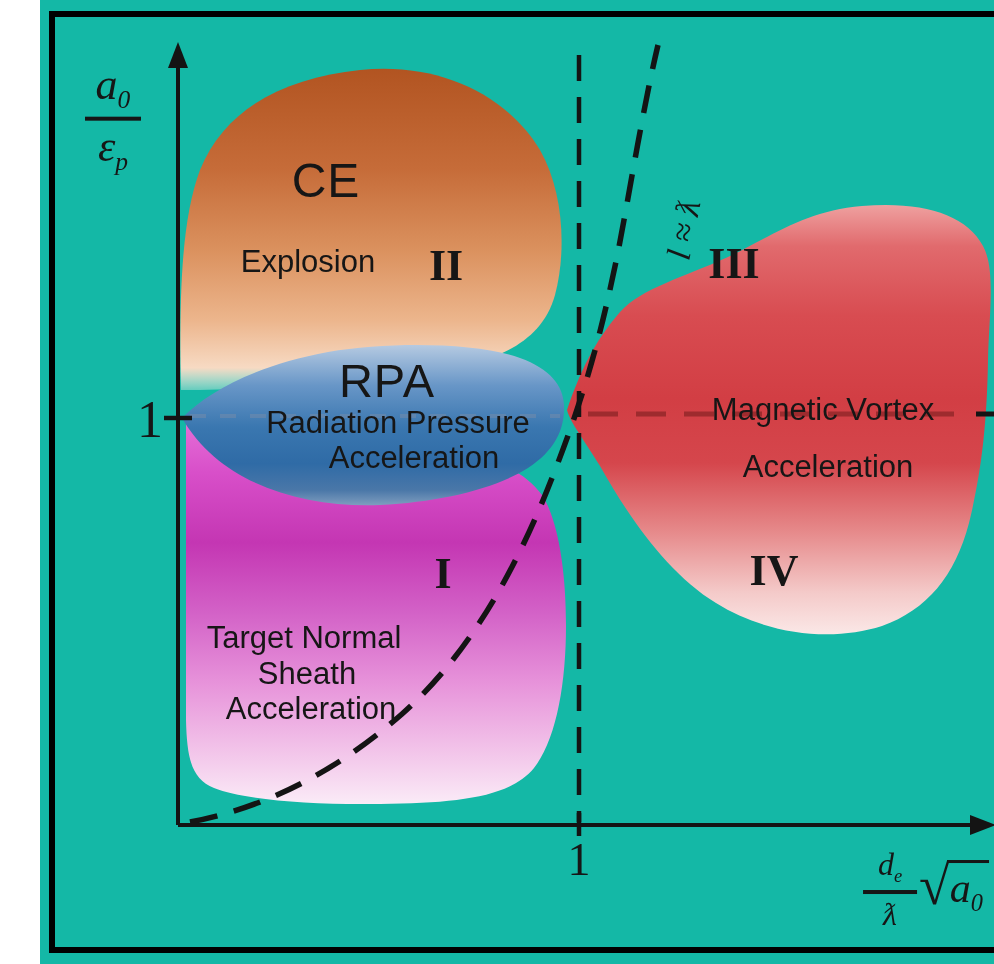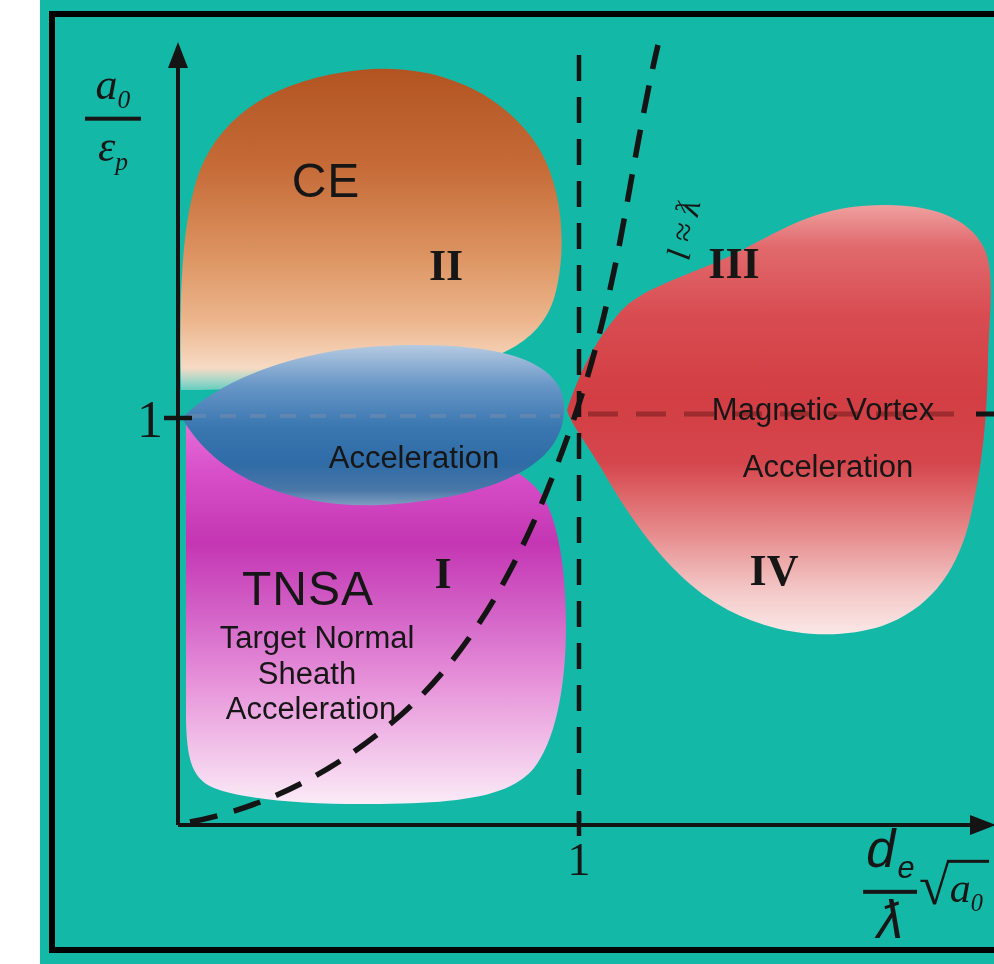--- a/index.html
+++ b/index.html
@@ -18,21 +18,21 @@
   .frac{position:absolute;transform:translate(-50%,-50%);display:flex;flex-direction:column;
         align-items:center;font-family:"Liberation Serif","DejaVu Serif",serif;
         font-style:italic;color:#161616;}
   .frac .fn{font-size:44px;line-height:1;}
   .frac .bar{height:4px;background:#161616;align-self:stretch;min-width:56px;margin:4px 0;}
   sub{font-size:0.58em;}
   .xmath{position:absolute;left:886px;top:889px;transform:translate(-50%,-50%);
          display:flex;align-items:center;gap:2px;color:#161616;}
   .fracInline{display:flex;flex-direction:column;align-items:center;
               font-family:"Liberation Serif","DejaVu Serif",serif;font-style:italic;}
-  .fracInline .fn{font-size:53px;line-height:1;font-family:Liberation Mono, monospace;}
+  .fracInline .fn{font-size:32px;line-height:1;}
   .fracInline .bar{height:4px;background:#161616;align-self:stretch;min-width:54px;margin:4px 0;}
   .sqrtwrap{display:flex;align-items:flex-start;margin-top:-6px;}
   .rad{font-family:"Liberation Serif","DejaVu Serif",serif;font-style:normal;
        font-size:56px;line-height:1;margin-right:-3px;}
   .radicand{font-family:"Liberation Serif","DejaVu Serif",serif;font-style:italic;
             font-size:42px;line-height:1;border-top:3px solid #161616;
             padding:4px 6px 0 3px;margin-top:3px;}
 </style>
 </head>
 <body>
@@ -127,25 +127,27 @@
       <span class="bar"></span>
       <span class="fn"><span>ƛ</span></span>
     </div>
     <div class="sqrtwrap">
       <span class="rad">√</span>
       <span class="radicand"><span>a</span><sub>0</sub></span>
     </div>
   </div>
 
   <div class="t abbr" style="left:286px;top:181px;">CE</div>
+  <div class="t subline" style="left:268px;top:261px;">Explosion</div>
 
+  <div class="t abbr" style="left:347px;top:380px;font-size:47px;">RPA</div>
+  <div class="t subline" style="left:358px;top:422px;">Radiation Pressure</div>
   <div class="t subline" style="left:374px;top:457px;">Acceleration</div>
 
-  <div class="t abbr" style="left:268px;top:589px;">TNSA</div>
-  <div class="t subline" style="left:277px;top:637px;">Target Normal</div>
+  <div class="t subline" style="left:264px;top:637px;">Target Normal</div>
   <div class="t subline" style="left:267px;top:673px;text-align:right;">Sheath</div>
   <div class="t subline" style="left:271px;top:708px;">Acceleration</div>
 
   <div class="t subline" style="left:783px;top:409px;">Magnetic Vortex</div>
   <div class="t subline" style="left:788px;top:466px;">Acceleration</div>
 
   <div class="t numeral" style="left:403px;top:574px;">I</div>
   <div class="t numeral" style="left:406px;top:266px;text-align:center;">II</div>
   <div class="t numeral" style="left:694px;top:264px;">III</div>
   <div class="t numeral" style="left:734px;top:571px;">IV</div>

